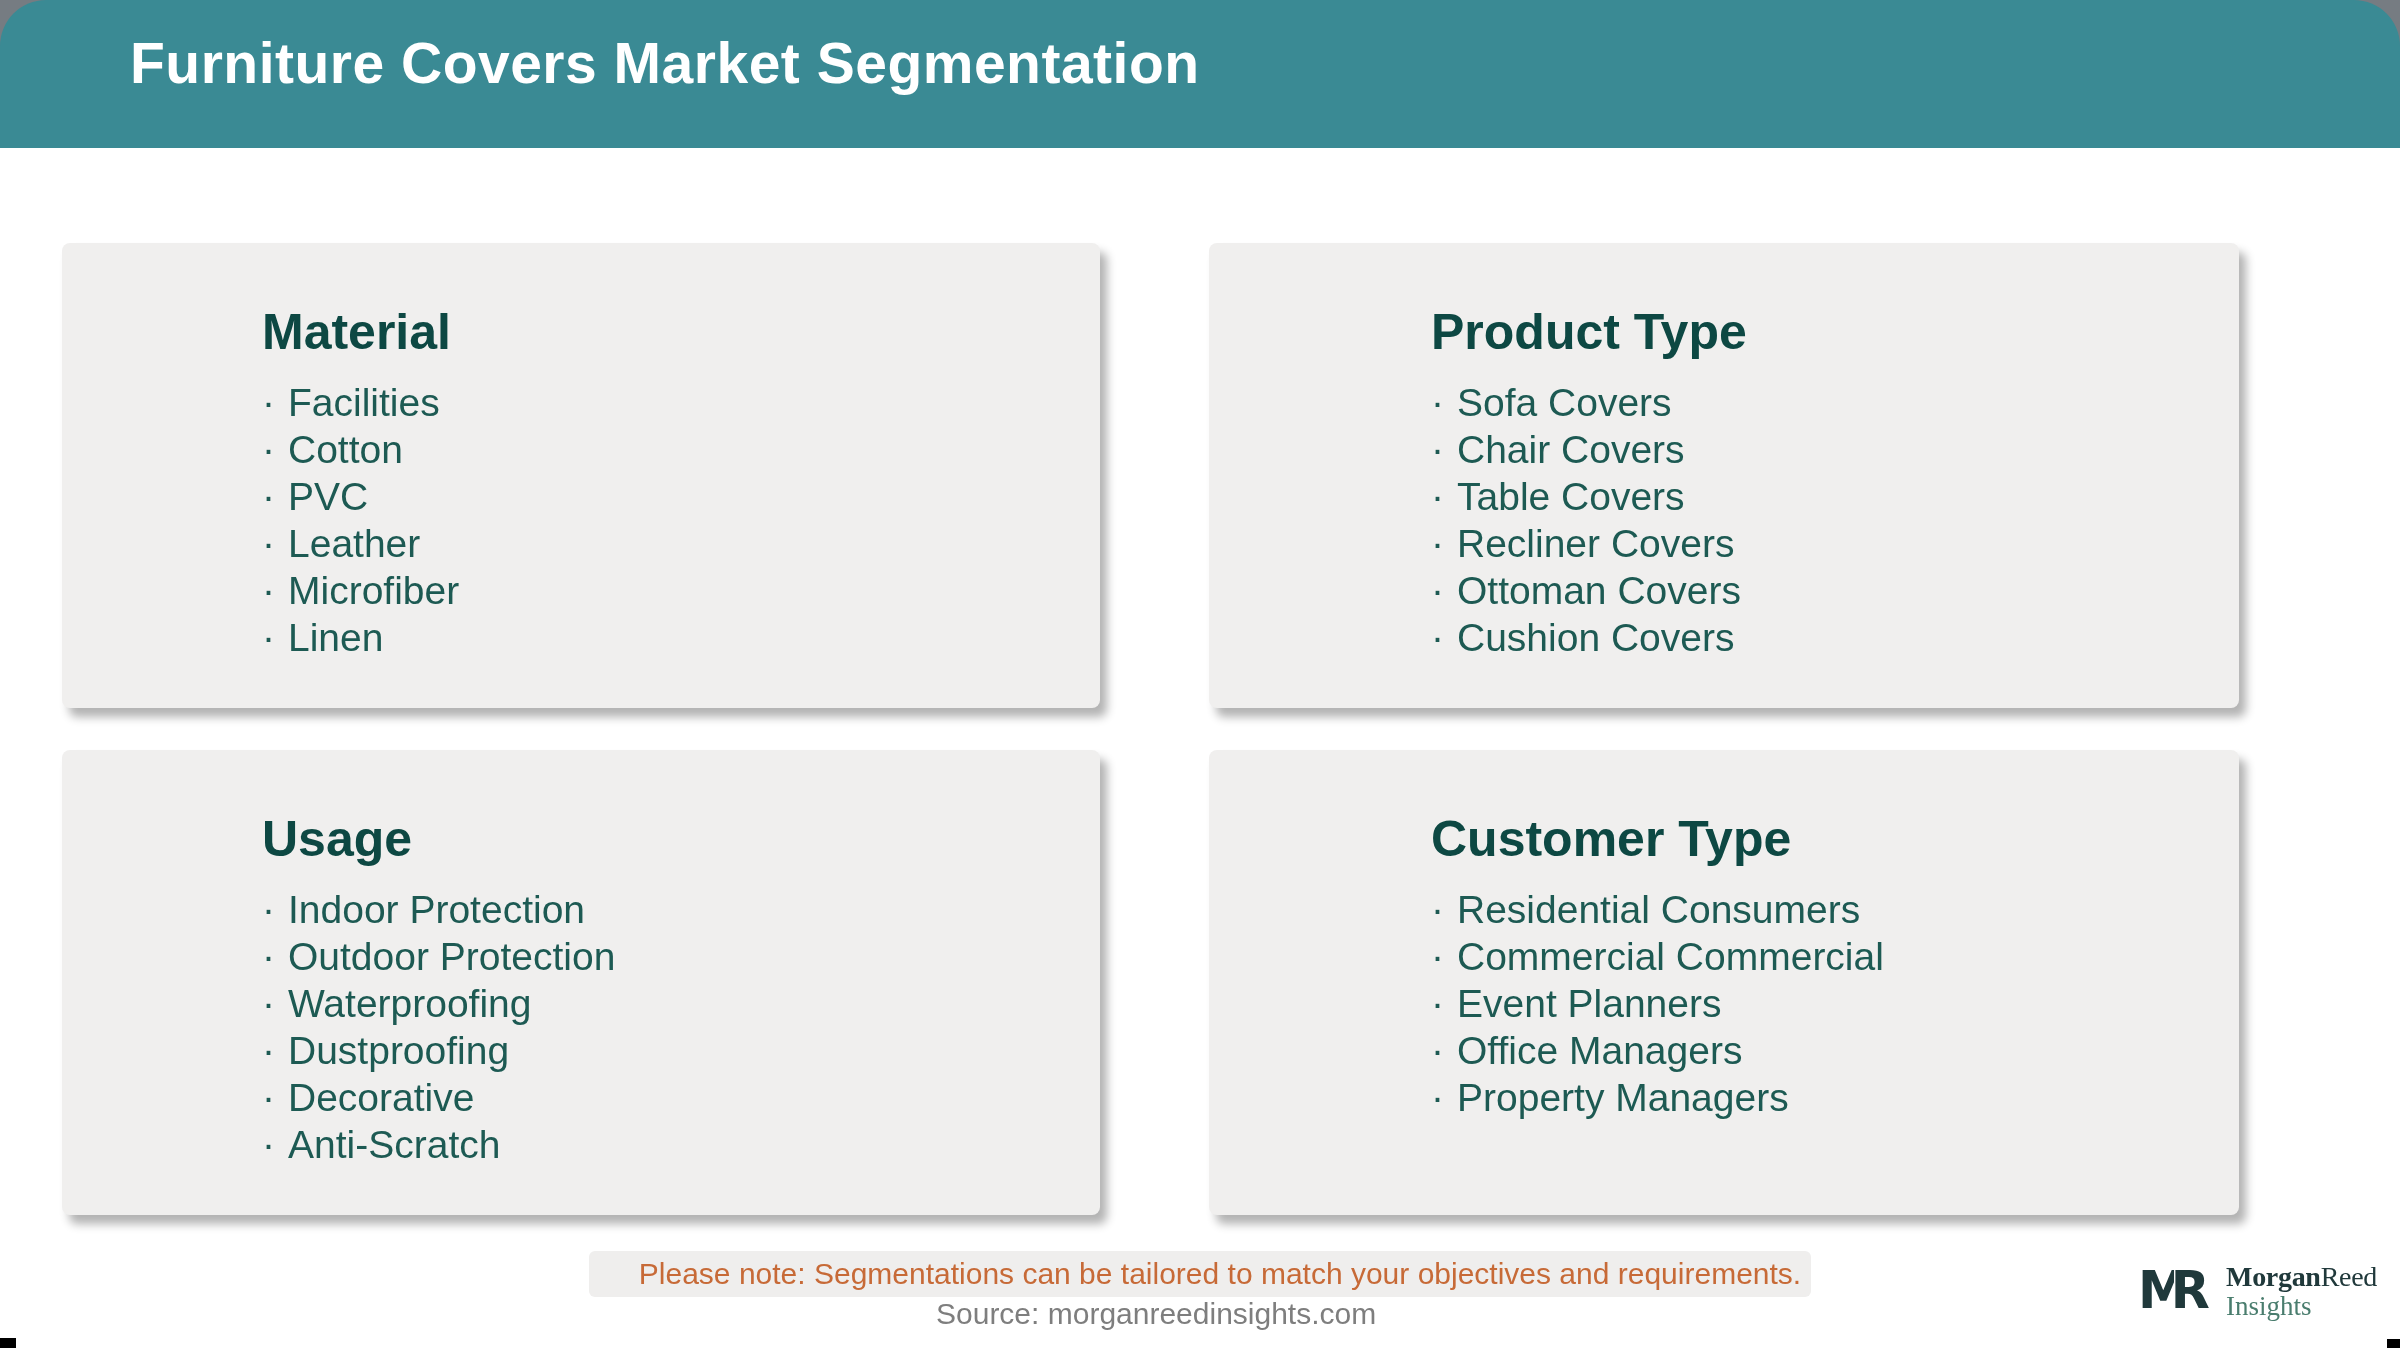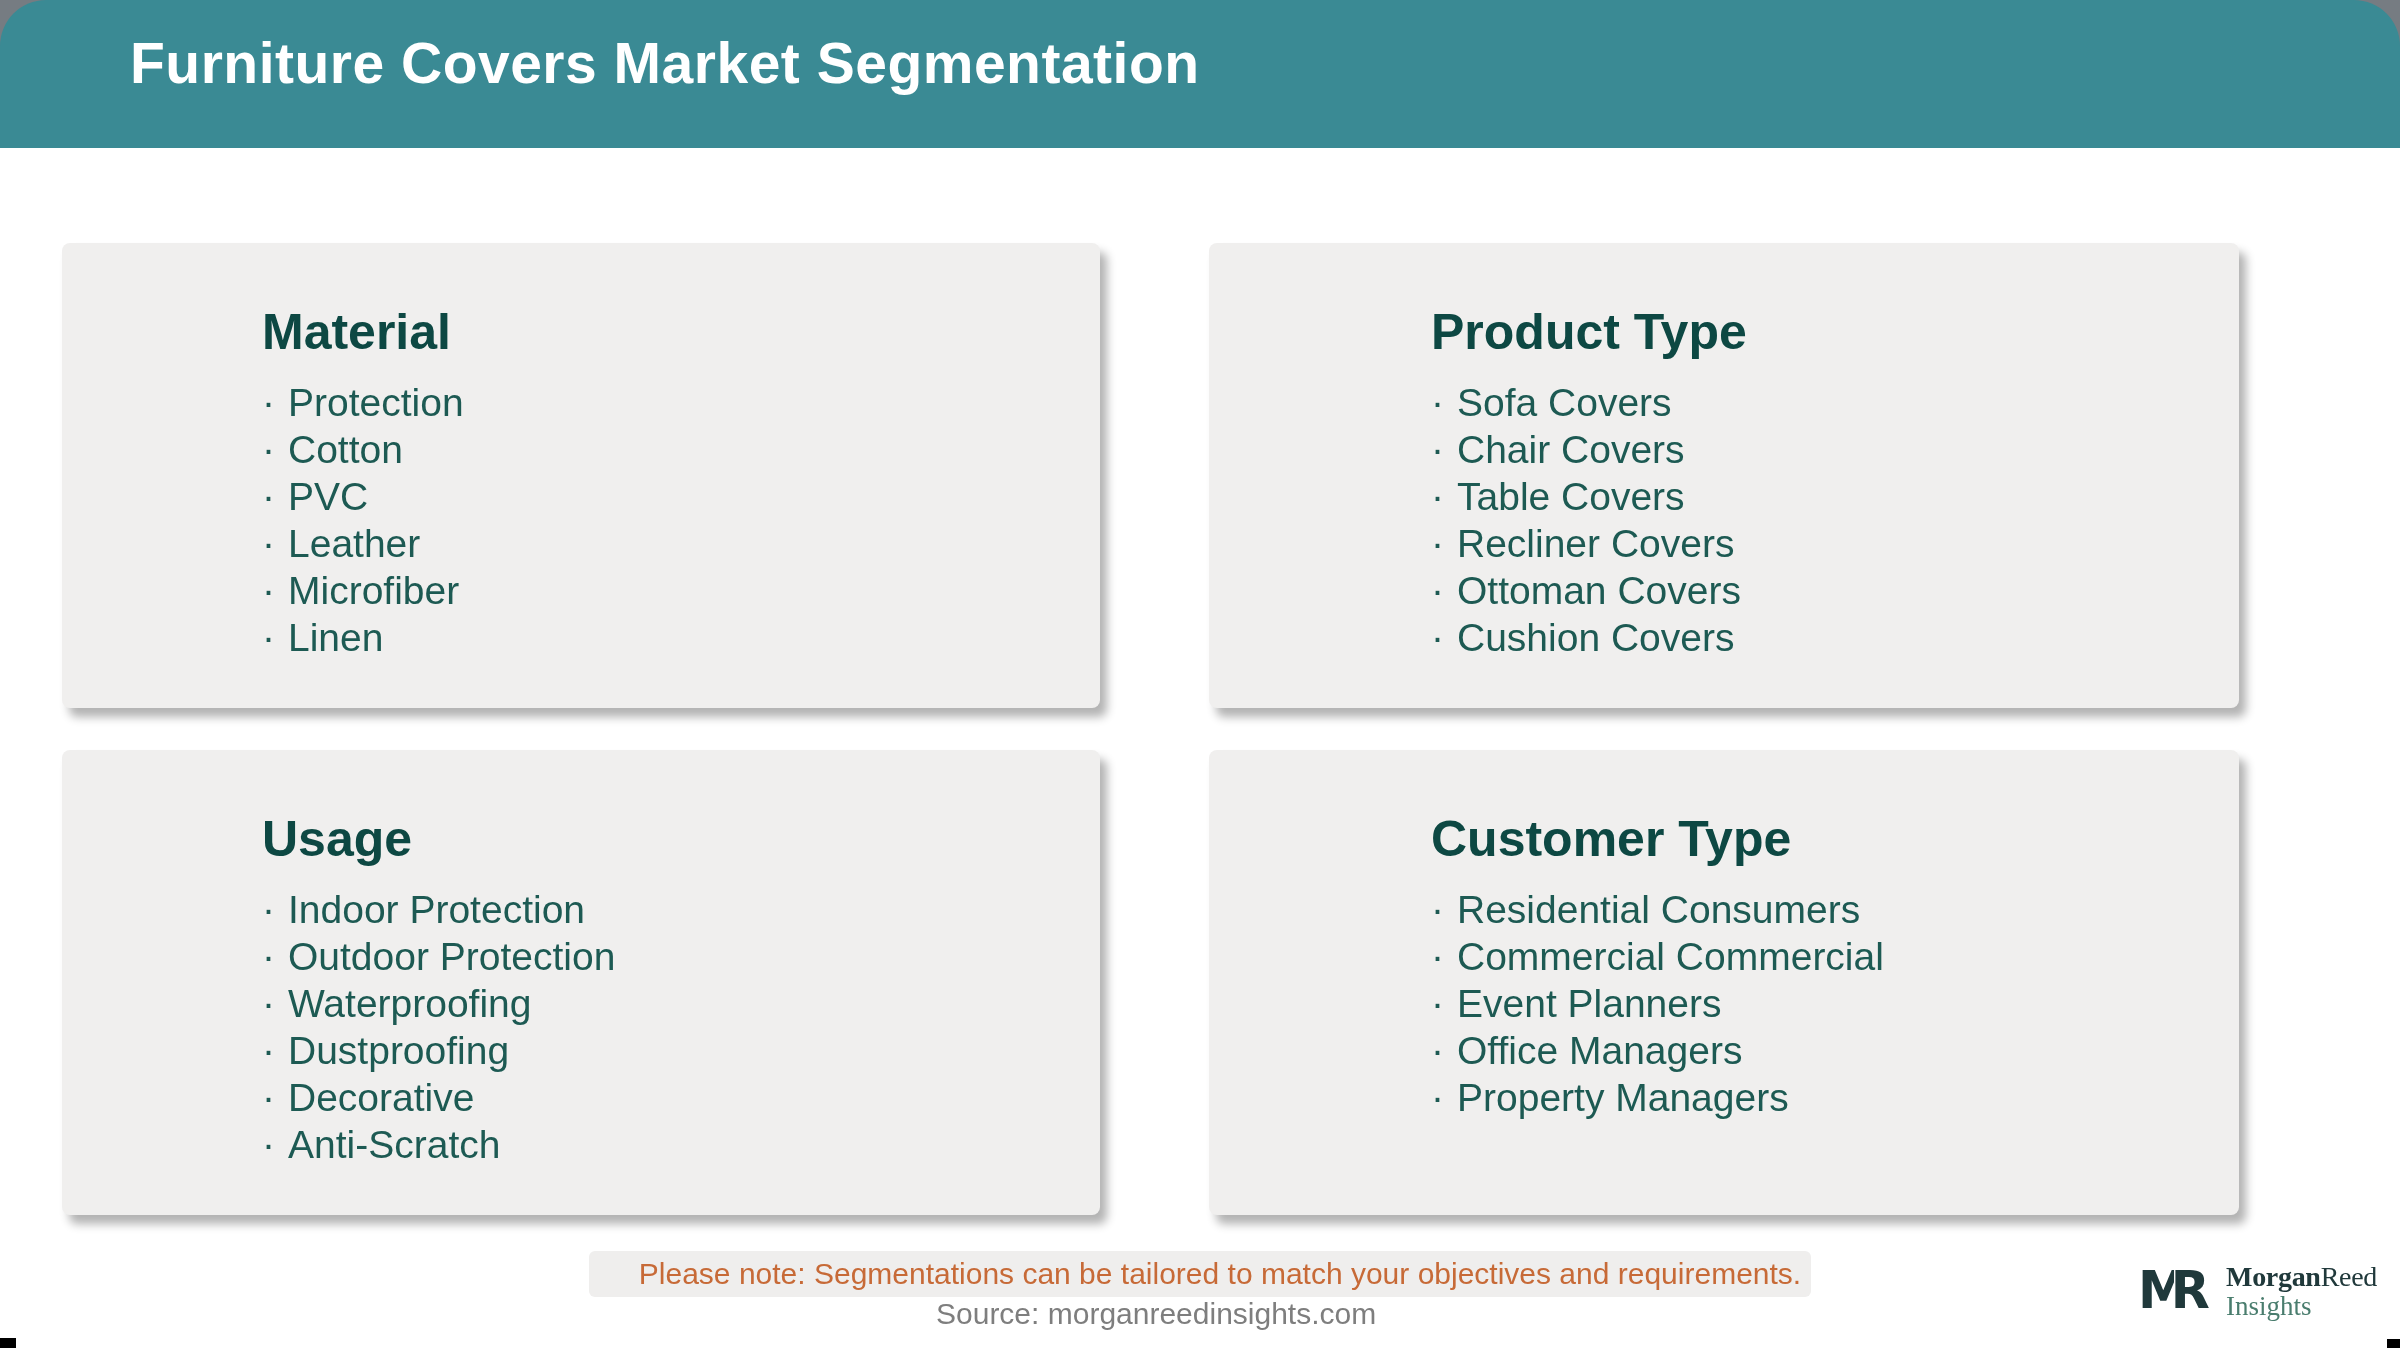--- a/index.html
+++ b/index.html
@@ -97,21 +97,21 @@
 <div class="header-wrap">
   <div class="header">
     <h1>Furniture Covers Market Segmentation</h1>
   </div>
 </div>
 
 <div class="cards" id="cards">
   <section class="card">
     <h2 class="card-title">Material</h2>
     <ul class="card-items">
-        <li>Protection</li>
+        <li>Facilities</li>
         <li>Cotton</li>
         <li>PVC</li>
         <li>Leather</li>
         <li>Microfiber</li>
         <li>Linen</li>
       </ul>
   </section>
 
   <section class="card">
     <h2 class="card-title">Product Type</h2>

